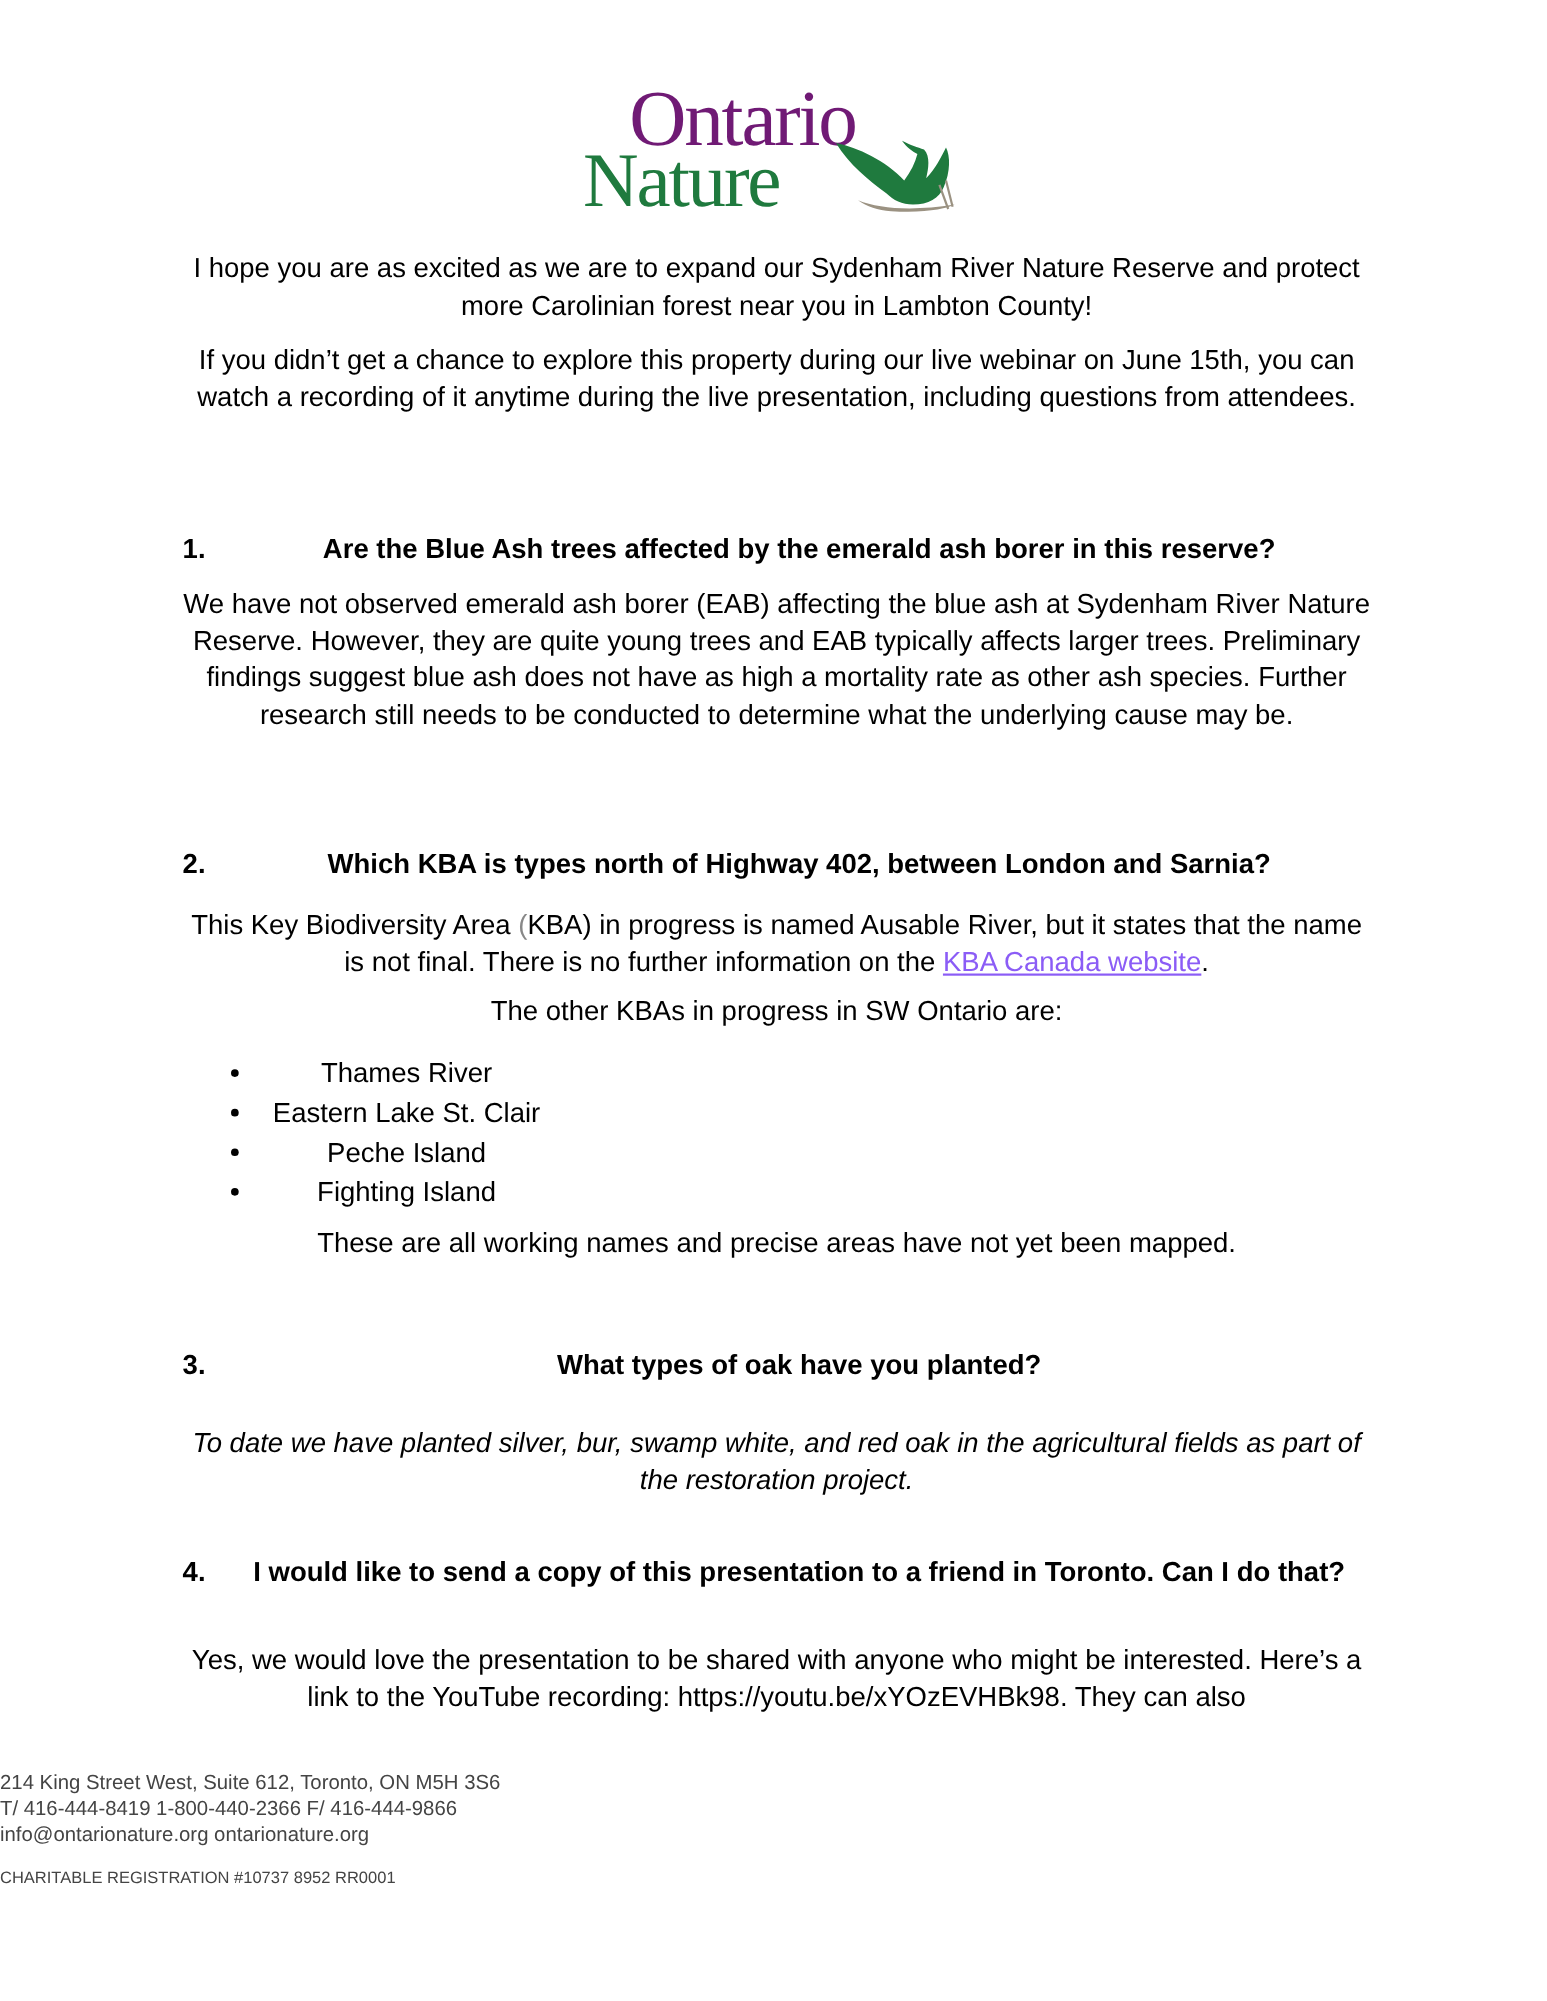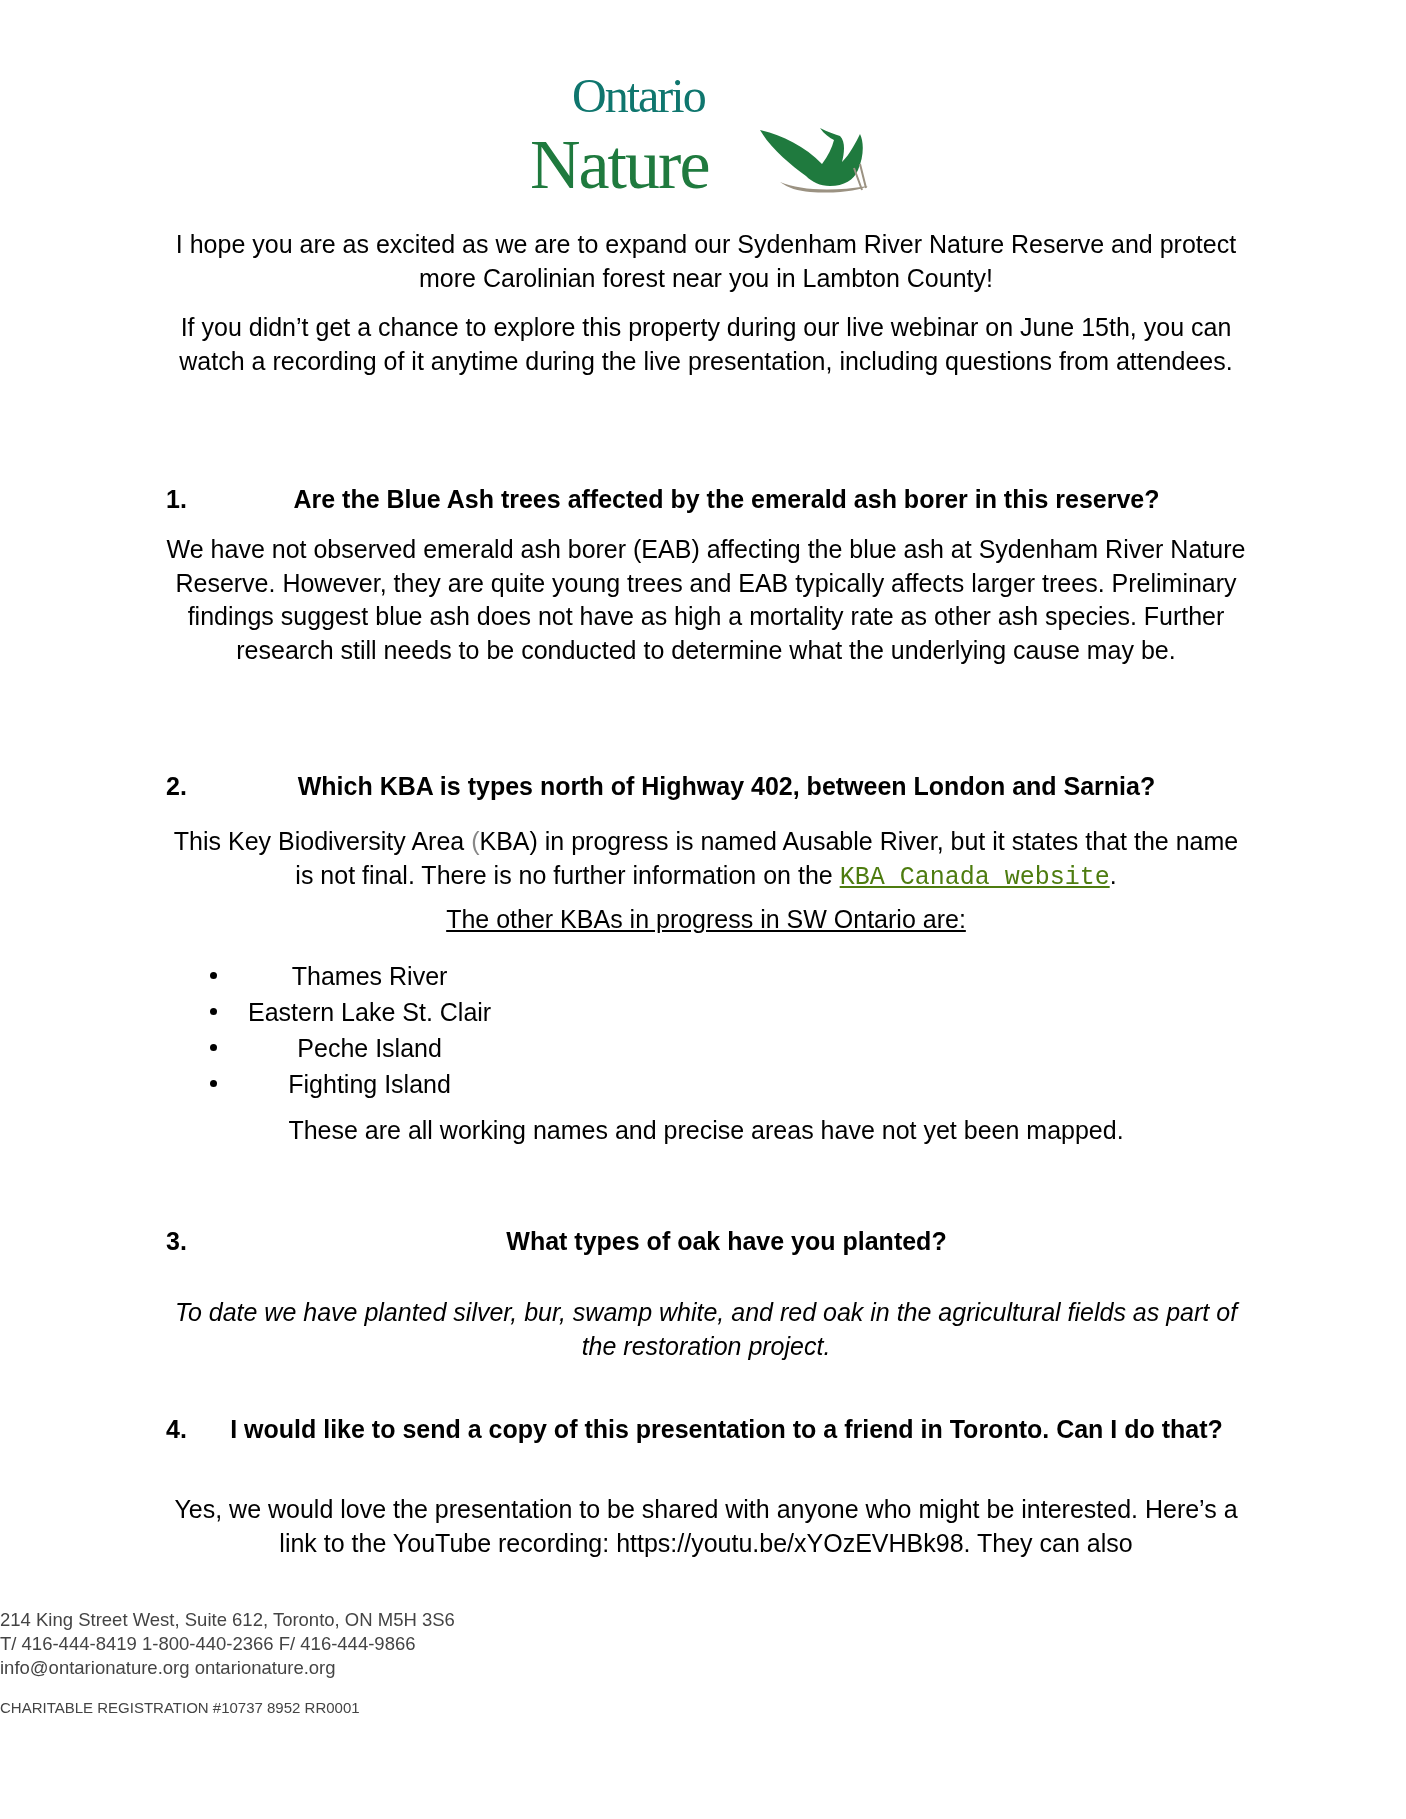--- a/index.html
+++ b/index.html
@@ -1,28 +1,28 @@
 <!DOCTYPE html>
 <html><head>
 <meta charset="utf-8">
 <style>
   html, body { margin: 0; padding: 0; background: #ffffff; }
   body { width: 1406px; height: 1819px; position: relative; overflow: hidden;
          font-family: "Liberation Sans", sans-serif; color: #000; }
   .logo { position: absolute; left: 528px; top: 78px; width: 350px; height: 122px; }
   .logo .ontario { position: absolute; left: 44px; top: -6px; font-family: "Liberation Serif", serif;
-        font-size: 48px; color: #0f766e; letter-spacing: -2px; line-height: 1; }
+        font-size: 72px; color: #701a75; letter-spacing: -2px; line-height: 1; }
   .logo .nature { position: absolute; left: 2px; top: 52px; font-family: "Liberation Serif", serif;
         font-size: 70px; color: #1f7a3e; letter-spacing: -2px; line-height: 1; font-weight: normal; }
   .logo svg { position: absolute; left: 222px; top: 42px; }
   .blk { position: absolute; left: 166px; width: 1080px; font-size: 25px; line-height: 33.5px; margin: 0; text-align: center; }
   .h { font-weight: bold; }
   .h .num { position: absolute; left: 0; }
   .h .txt { display: block; margin-left: 41px; }
-  .link { color: #4d7c0f; text-decoration: underline; font-family: Liberation Mono, monospace; }
+  .link { color: #8b5cf6; text-decoration: underline; }
   .paren { color: #888; }
   ul.bullets { position: absolute; left: 166px; top: 958px; margin: 0; padding: 0; list-style: none;
                font-size: 25px; line-height: 36px; }
   ul.bullets li { position: relative; padding-left: 82px; text-align: center; }
   ul.bullets li .dot { position: absolute; left: 44px; top: 14px; width: 7px; height: 7px; border-radius: 50%; background: #000; }
   .footer { position: absolute; left: 0; width: 1406px; text-align: left; color: #444; }
   .footer .ln { font-size: 18.5px; line-height: 24px; display: block; }
   .footer .reg { font-size: 15px; color: #444; display: block; margin-top: 19px; }
 </style>
 </head>
@@ -45,21 +45,21 @@
   <span class="num">1.</span>
   <span class="txt">Are the Blue Ash trees affected by the emerald ash borer in this reserve?</span>
 </div>
 <p class="blk" style="top:533px;">We have not observed emerald ash borer (EAB) affecting the blue ash at Sydenham River Nature Reserve. However, they are quite young trees and EAB typically affects larger trees. Preliminary findings suggest blue ash does not have as high a mortality rate as other ash species. Further research still needs to be conducted to determine what the underlying cause may be.</p>
 
 <div class="blk h" style="top:770px;">
   <span class="num">2.</span>
   <span class="txt">Which KBA is types north of Highway 402, between London and Sarnia?</span>
 </div>
 <p class="blk" style="top:825px;"><span>This Key Biodiversity Area </span><span class="paren">(</span><span>KBA) in progress is named Ausable River, but it states that the name is not final. There is no further information on the </span><a class="link">KBA Canada website</a><span>.</span></p>
-<p class="blk" style="top:903px;text-decoration:underline;">The other KBAs in progress in SW Ontario are:</p>
+<p class="blk" style="top:903px;">The other KBAs in progress in SW Ontario are:</p>
 
 <ul class="bullets">
   <li><span class="dot"></span><span>Thames River</span></li>
   <li><span class="dot"></span><span>Eastern Lake St. Clair</span></li>
   <li><span class="dot"></span><span>Peche Island</span></li>
   <li><span class="dot"></span><span>Fighting Island</span></li>
 </ul>
 
 <p class="blk" style="top:1114px;">These are all working names and precise areas have not yet been mapped.</p>
 

